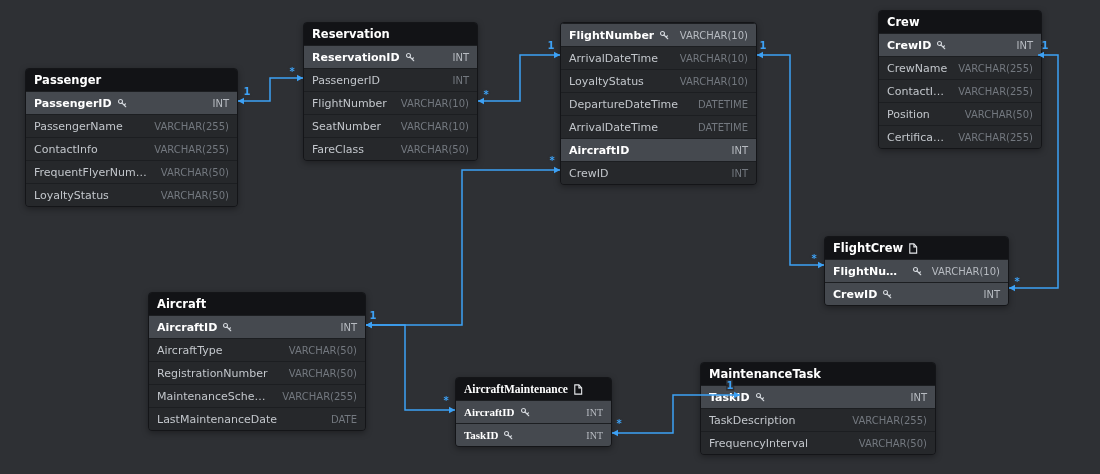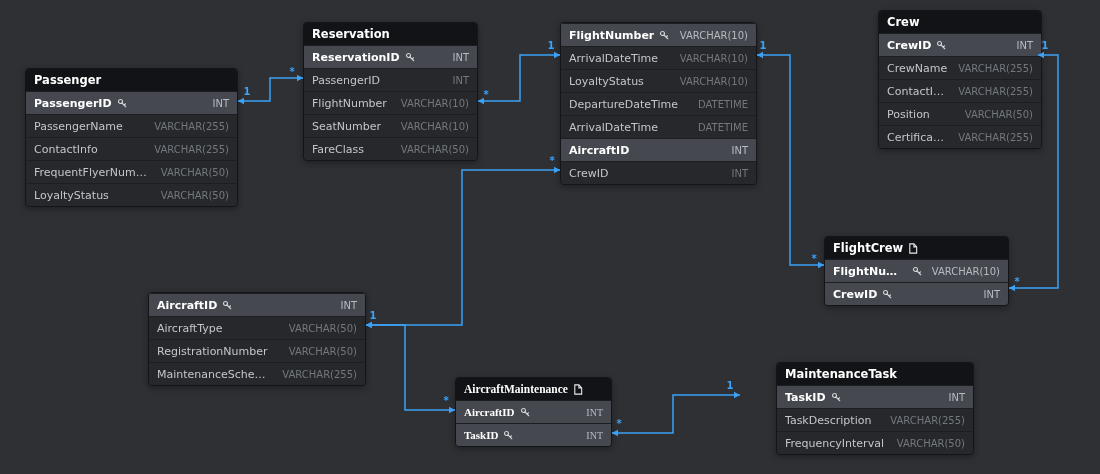--- a/index.html
+++ b/index.html
@@ -319,20 +319,23 @@
             <svg width="10" height="10" viewBox="0 0 12 12">
               <circle cx="4.2" cy="4.2" r="2.4" fill="none" stroke="currentColor" stroke-width="1.3"></circle>
               <path d="M6 6 L10.5 10.5 M8.5 8.5 L10.2 6.9" fill="none" stroke="currentColor" stroke-width="1.3" stroke-linecap="round"></path>
             </svg>
           </span>
         </span>
         <span class="ftype">INT</span>
       </div>
     </div>
     <div class="table" style="left: 148px; top: 292px; width: 218px;">
+      <div class="thead">
+        <span>Aircraft</span>
+      </div>
       <div class="row hl">
         <span class="fleft">
           <span class="fname">AircraftID</span>
           <span class="key-icon">
             <svg width="10" height="10" viewBox="0 0 12 12">
               <circle cx="4.2" cy="4.2" r="2.4" fill="none" stroke="currentColor" stroke-width="1.3"></circle>
               <path d="M6 6 L10.5 10.5 M8.5 8.5 L10.2 6.9" fill="none" stroke="currentColor" stroke-width="1.3" stroke-linecap="round"></path>
             </svg>
           </span>
         </span>
@@ -348,20 +351,26 @@
         <span class="fleft">
           <span class="fname">RegistrationNumber</span>
         </span>
         <span class="ftype">VARCHAR(50)</span>
       </div>
       <div class="row">
         <span class="fleft">
           <span class="fname">MaintenanceSchedule</span>
         </span>
         <span class="ftype">VARCHAR(255)</span>
+      </div>
+      <div class="row">
+        <span class="fleft">
+          <span class="fname">LastMaintenanceDate</span>
+        </span>
+        <span class="ftype">DATE</span>
       </div>
     </div>
     <div class="table" style="left: 455px; top: 377px; width: 157px; font-family: Liberation Serif, serif;">
       <div class="thead">
         <span>AircraftMaintenance</span>
         <span class="note-icon">
           <svg width="10" height="11" viewBox="0 0 10 12">
             <path d="M1.5 1h4.5L9 4.2V11H1.5z" fill="none" stroke="currentColor" stroke-width="1.2"></path>
             <path d="M6 1v3.2h3" fill="none" stroke="currentColor" stroke-width="1.2"></path>
           </svg>
@@ -385,21 +394,21 @@
           <span class="key-icon">
             <svg width="10" height="10" viewBox="0 0 12 12">
               <circle cx="4.2" cy="4.2" r="2.4" fill="none" stroke="currentColor" stroke-width="1.3"></circle>
               <path d="M6 6 L10.5 10.5 M8.5 8.5 L10.2 6.9" fill="none" stroke="currentColor" stroke-width="1.3" stroke-linecap="round"></path>
             </svg>
           </span>
         </span>
         <span class="ftype">INT</span>
       </div>
     </div>
-    <div class="table" style="left: 776px; top: 362px; width: 198px;">
+    <div class="table" style="left: 700px; top: 362px; width: 236px;">
       <div class="thead">
         <span>MaintenanceTask</span>
       </div>
       <div class="row hl">
         <span class="fleft">
           <span class="fname">TaskID</span>
           <span class="key-icon">
             <svg width="10" height="10" viewBox="0 0 12 12">
               <circle cx="4.2" cy="4.2" r="2.4" fill="none" stroke="currentColor" stroke-width="1.3"></circle>
               <path d="M6 6 L10.5 10.5 M8.5 8.5 L10.2 6.9" fill="none" stroke="currentColor" stroke-width="1.3" stroke-linecap="round"></path>

